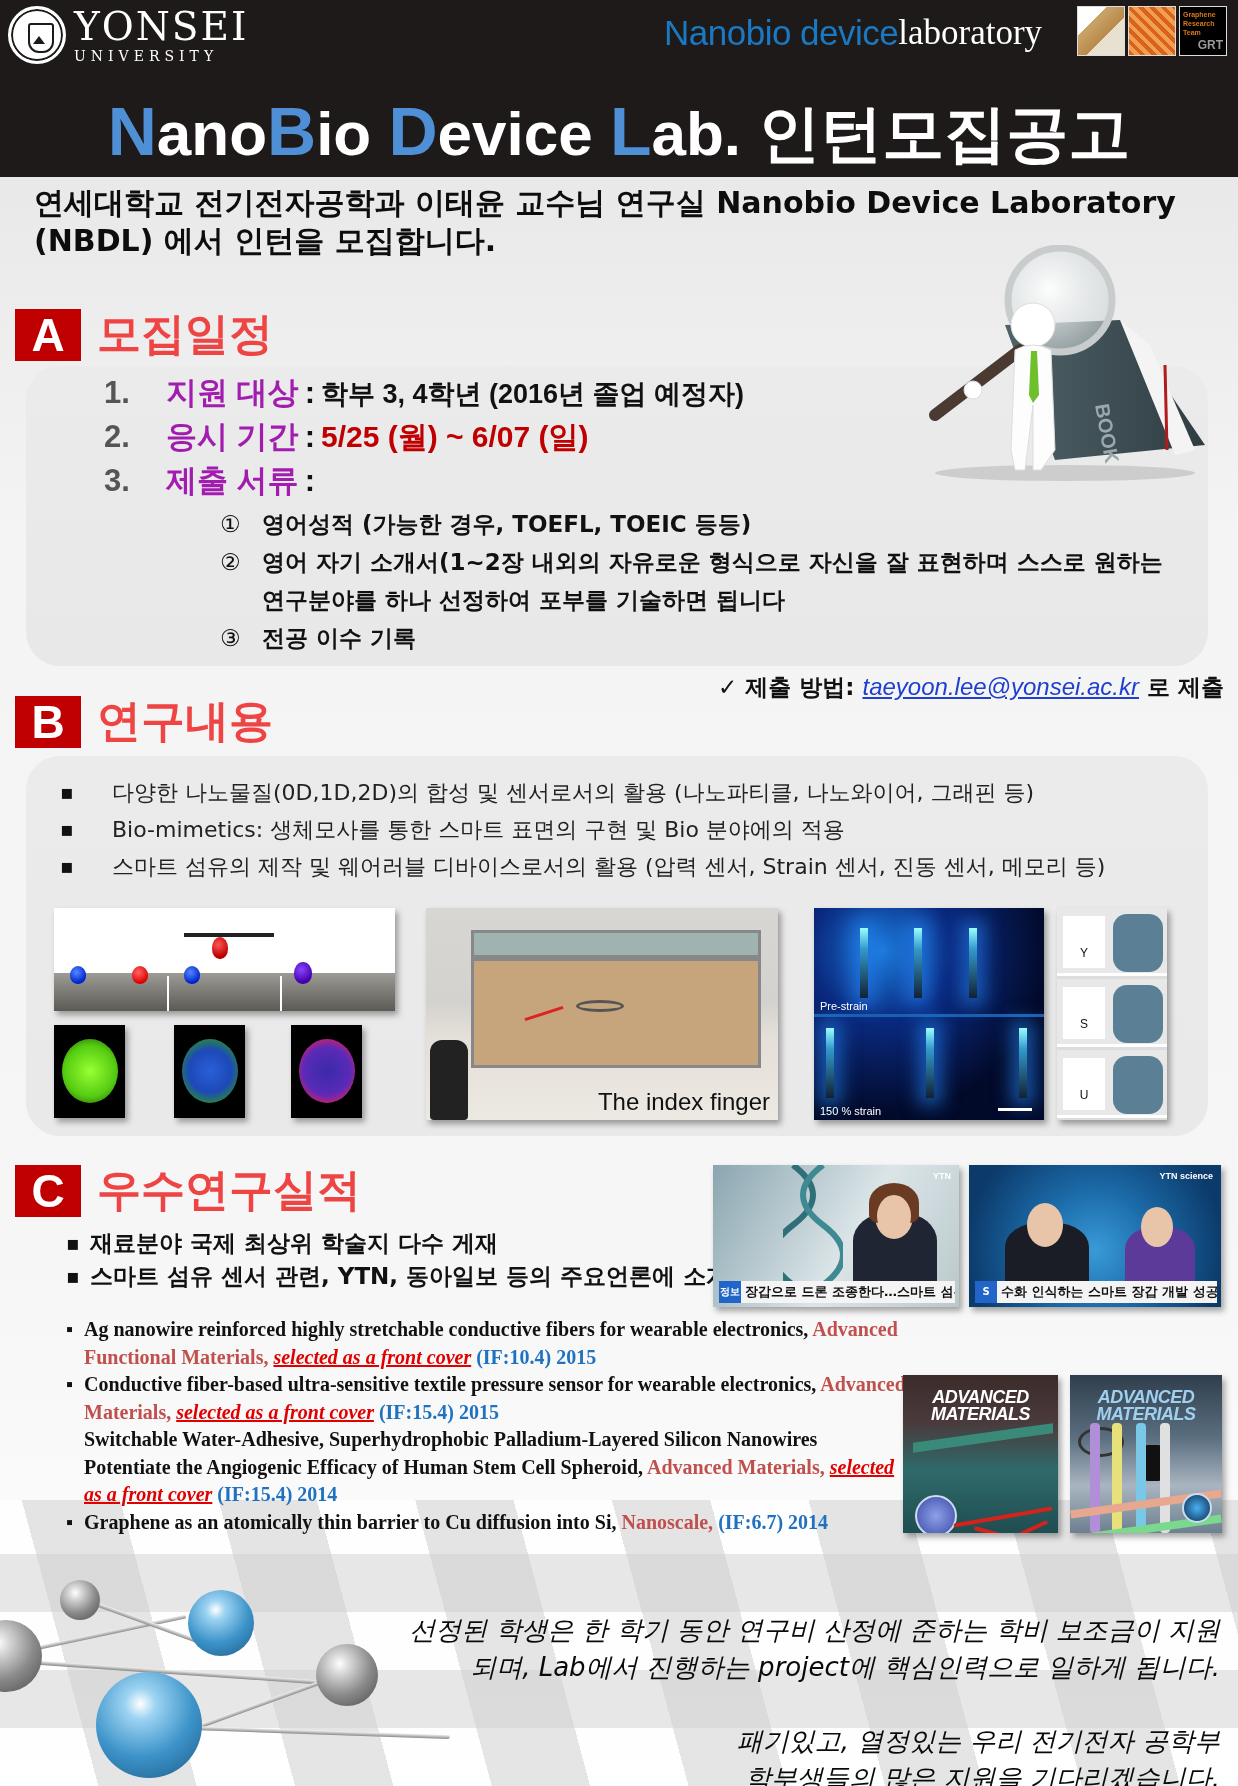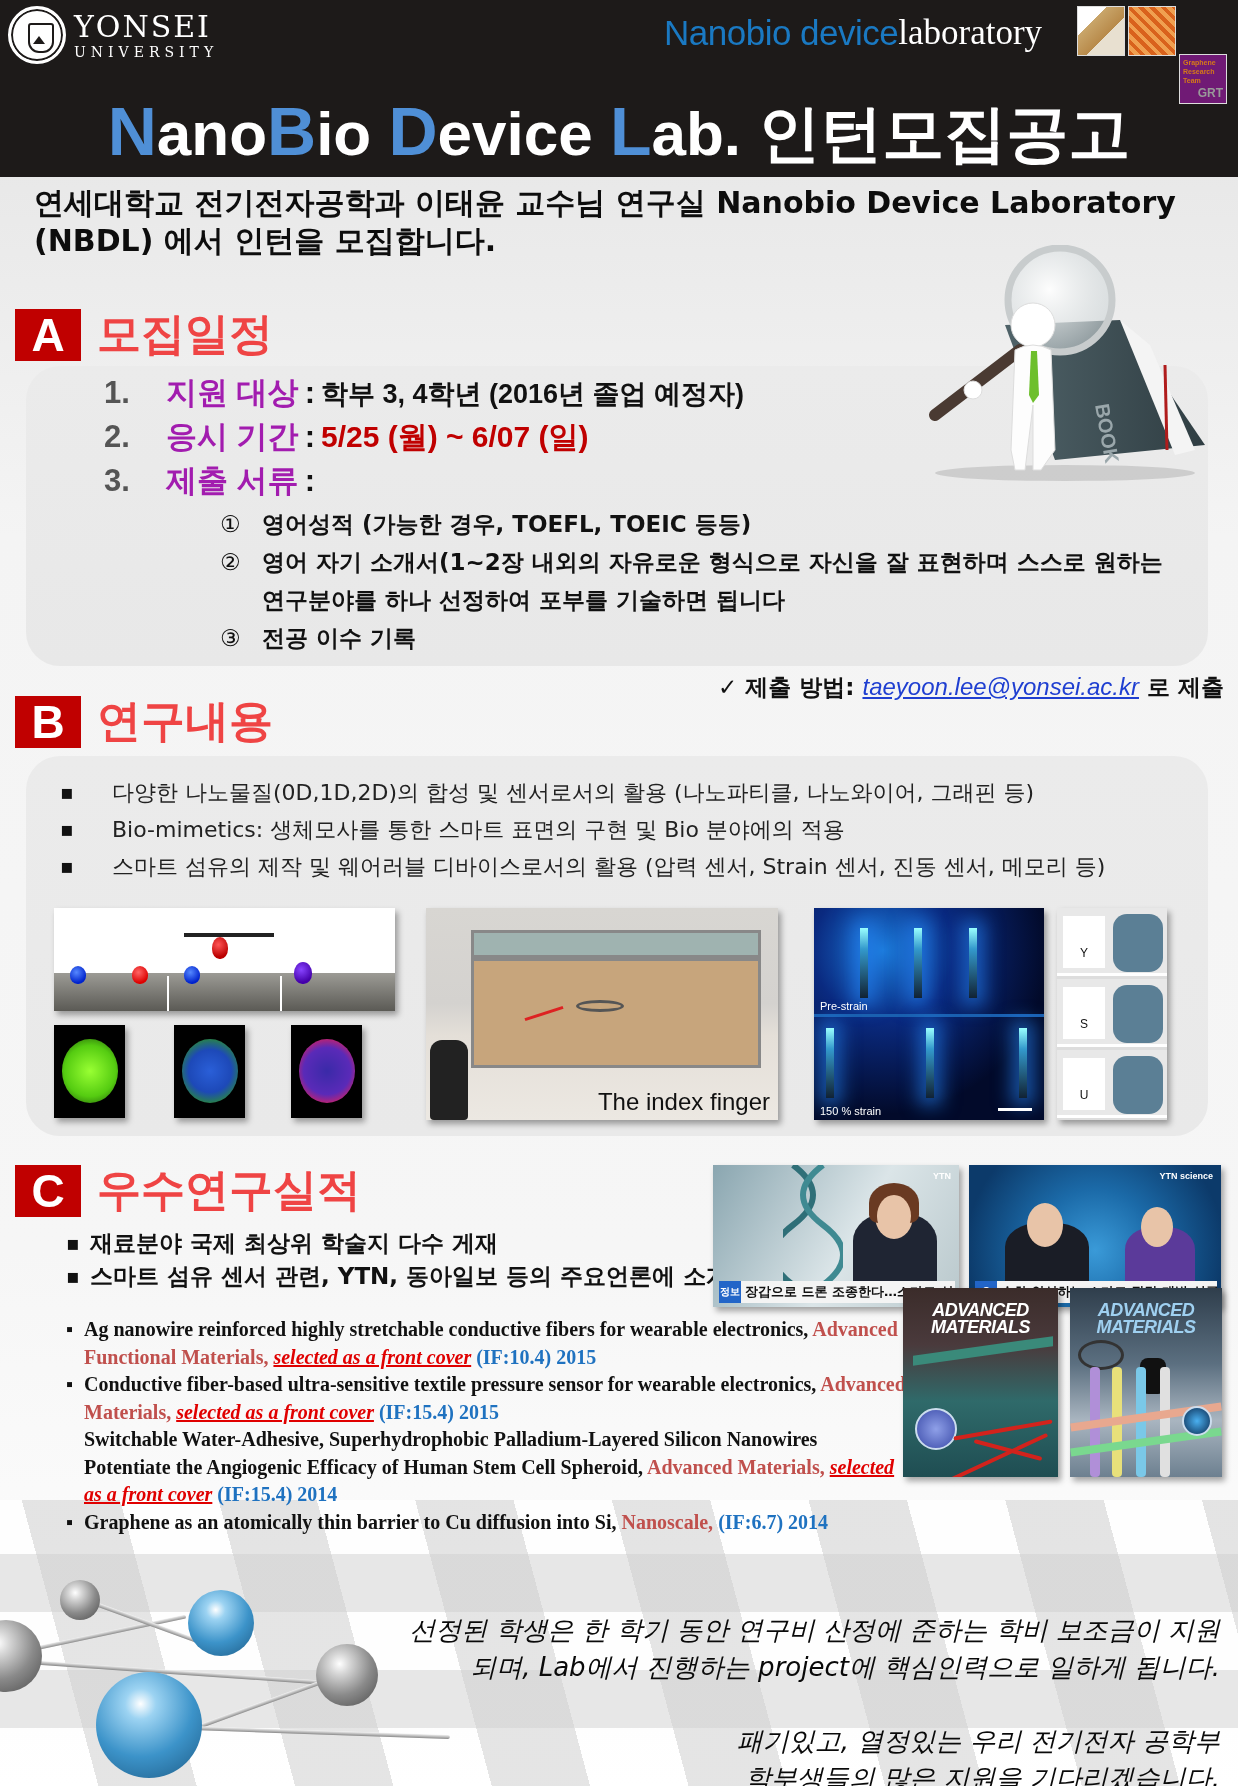--- a/index.html
+++ b/index.html
@@ -27,33 +27,33 @@
   .seal::before {
     content: ""; position: absolute; left: 17px; top: 14px; width: 22px; height: 26px;
     border: 2px solid #1d1a19; border-radius: 3px 3px 11px 11px;
   }
   .seal::after {
     content: ""; position: absolute; left: 22px; top: 27px; width: 0; height: 0;
     border-left: 6px solid transparent; border-right: 6px solid transparent;
     border-bottom: 8px solid #1d1a19;
   }
   .yonsei-text { color: #fff; font-family: "DejaVu Serif", "Liberation Serif", serif; line-height: 1; }
-  .yonsei-name { font-size: 30px; letter-spacing: 2px; }
+  .yonsei-name { font-size: 39px; letter-spacing: 2px; }
   .yonsei-sub { font-size: 14px; letter-spacing: 5px; margin-top: 3px; }
 
   .lab-brand {
     position: absolute; left: 664px; top: 6px; height: 54px; display: flex; align-items: center;
   }
   .lab-brand .blue { color: #1a79c2; font-family: "Liberation Sans", sans-serif; font-size: 35px; font-stretch: condensed; letter-spacing: -0.5px; }
   .lab-brand .serif { color: #fff; font-family: "Liberation Serif", serif; font-size: 35px; }
   .brand-tiles { position: absolute; left: 1077px; top: 6px; display: flex; gap: 3px; }
   .tile { width: 48px; height: 50px; border: 1px solid #ddd; }
   .tile-1 { background: linear-gradient(135deg, #fff 0%, #fff 30%, #c9a66b 30%, #b88a4a 60%, #e8e0d0 60%); }
   .tile-2 { background: repeating-linear-gradient(45deg, #d9621c 0 4px, #f0a050 4px 8px); }
-  .tile-3 { background: #701a75; position: relative; font-size: 7px; color: #d67a18; font-weight: bold; padding: 4px 3px; line-height: 1.25; font-family: "Liberation Sans", sans-serif; margin-top: 48px; }
+  .tile-3 { background: #000000; position: relative; font-size: 7px; color: #d67a18; font-weight: bold; padding: 4px 3px; line-height: 1.25; font-family: "Liberation Sans", sans-serif; }
   .tile-3 .grt { position: absolute; right: 3px; bottom: 2px; color: #999; font-size: 12px; font-weight: bold; }
 
   .main-title {
     position: absolute; left: 0; top: 92px; width: 1238px; text-align: center;
     font-family: "Liberation Sans", sans-serif; font-weight: bold; font-size: 62px; color: #fff;
     letter-spacing: 0px;
   }
   .main-title .hl { color: #4f8fd6; font-size: 68px; }
 
   
@@ -145,21 +145,21 @@
 
   .pubs { position: absolute; left: 66px; top: 1316px; width: 840px; font-family: Liberation Serif, serif; font-stretch: condensed; font-size: 20px; font-weight: bold; color: #111; }
   .pub { display: flex; line-height: 27.5px; }
   .pub .bullet { width: 18px; flex: none; }
   .pub.nob .bullet::before { content: ""; }
   .pub-body { margin-left: 0px; }
   .journal { color: #c0504d; }
   .cover { color: #e00000; font-style: italic; text-decoration: underline; }
   .if { color: #1f72c0; }
 
-  .mag { position: absolute; top: 1288px; width: 155px; height: 189px; box-shadow: 3px 4px 6px rgba(0,0,0,0.35); overflow: hidden; }
+  .mag { position: absolute; top: 1375px; width: 155px; height: 158px; box-shadow: 3px 4px 6px rgba(0,0,0,0.35); overflow: hidden; }
   .mag-1 { left: 903px; background: linear-gradient(180deg,#3b2c2a 0%,#4a3a3c 30%,#2f6a6a 60%,#1f4d52 100%); }
   .mag-2 { left: 1070px; width: 152px; background: linear-gradient(180deg,#2f3e4c 0%,#5b6f80 40%,#a9b5c0 70%,#6d8090 100%); }
   .mag .mtitle { position: absolute; left: 0; top: 14px; width: 100%; text-align: center; font-family: "Liberation Sans", sans-serif; font-style: italic; font-weight: bold; color: #fff; font-size: 18px; line-height: 17px; letter-spacing: -0.5px; }
   .mag-2 .mtitle { color: #9fd0f0; }
   .mag .vein { position: absolute; height: 4px; background: #d2231c; border-radius: 2px; }
   .mag .fiber { position: absolute; width: 10px; height: 110px; bottom: 0; border-radius: 4px; }
 
   
   .checker {
     position: absolute; left: 0; top: 1500px; width: 1238px; height: 286px; z-index: -1;

